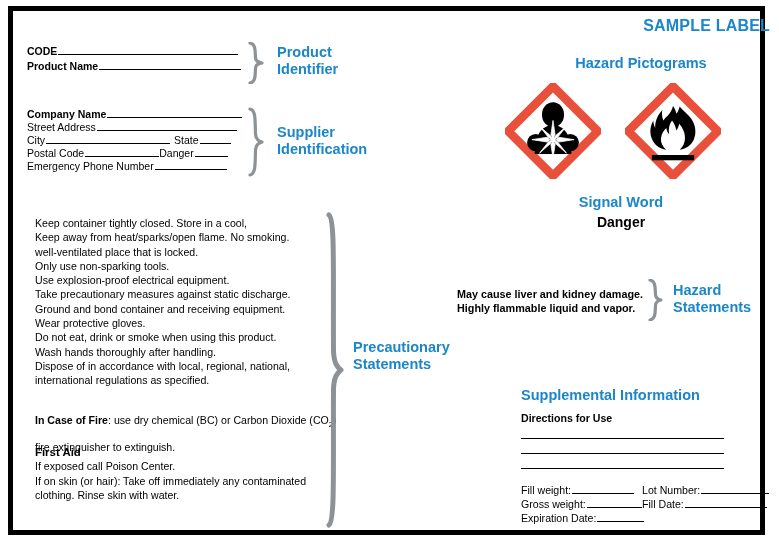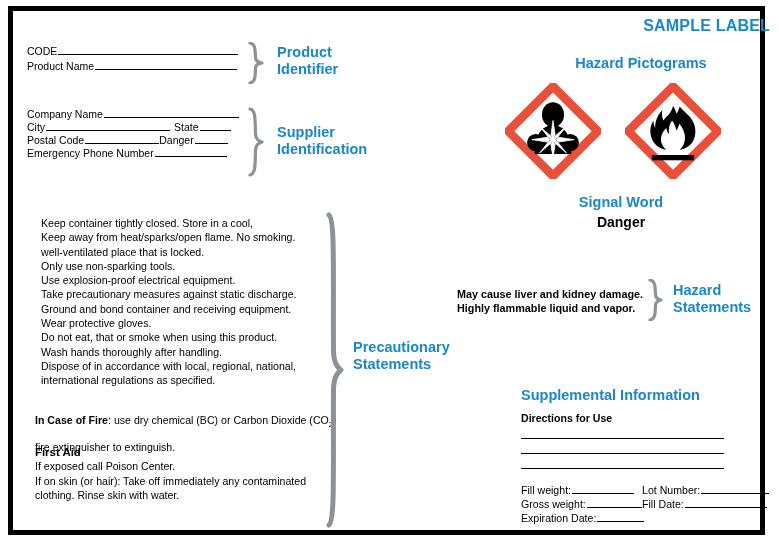--- a/index.html
+++ b/index.html
@@ -46,33 +46,33 @@
   }
 
   
   .field-row {
     font-size: 10.5px;
     color: #000;
     white-space: nowrap;
     line-height: 13px;
     height: 13px;
   }
-  .field-row .lbl { font-weight: normal; }
+  .field-row .lbl { font-weight: bold; }
   .field-row .lbl-reg { font-weight: normal; }
   .rule {
     display: inline-block;
     border-bottom: 1px solid #000;
     height: 9px;
     vertical-align: baseline;
     margin-left: 1px;
   }
 
   
   #precautionary-text {
-    left: 28px; top: 205px; width: 290px;
+    left: 22px; top: 205px; width: 290px;
     font-size: 10.6px;
     line-height: 14.3px;
     color: #000;
   }
   #precautionary-text .ln { white-space: nowrap; }
 
   #fire-block { left: 22px; top: 402px; width: 300px; font-size: 10.6px; line-height: 14.3px; color:#000; }
   #fire-block b { font-weight: bold; }
   #firstaid-block { left: 22px; top: 434px; width: 300px; font-size: 10.6px; line-height: 14.3px; color:#000; }
   #firstaid-title { font-weight: bold; font-size: 11.4px; }
@@ -123,20 +123,23 @@
       <path d="M3 1 C9 2, 8 9, 8.5 16 C9 20, 12 20.5, 15 21 C12 21.5, 9 22, 8.5 26 C8 33, 9 40, 3 41" fill="none" stroke="#8c9296" stroke-width="3.2" stroke-linecap="round" stroke-linejoin="round"></path>
     </svg>
   </div>
 
   <div class="abs blue-head" style="left:264px; top:33px;">Product
 Identifier</div>
 
   <div class="abs" style="left:14px; top:97px;">
     <div class="field-row">
       <span class="lbl">Company Name</span><span class="rule" style="width:135px;"></span>
+    </div>
+    <div class="field-row">
+      <span class="lbl-reg">Street Address</span><span class="rule" style="width:140px;"></span>
     </div>
     <div class="field-row">
       <span class="lbl-reg">City</span><span class="rule" style="width:124px;"></span><span class="lbl-reg" style="margin-left:4px;">State</span><span class="rule" style="width:31px;"></span>
     </div>
     <div class="field-row">
       <span class="lbl-reg">Postal Code</span><span class="rule" style="width:74px;"></span><span class="lbl-reg">Danger</span><span class="rule" style="width:33px;"></span>
     </div>
     <div class="field-row">
       <span class="lbl-reg">Emergency Phone Number</span><span class="rule" style="width:72px;"></span>
     </div>
@@ -153,21 +156,21 @@
 
   <div class="abs" id="precautionary-text">
     <div class="ln">Keep container tightly closed. Store in a cool,</div>
     <div class="ln">Keep away from heat/sparks/open flame. No smoking.</div>
     <div class="ln">well-ventilated place that is locked.</div>
     <div class="ln">Only use non-sparking tools.</div>
     <div class="ln">Use explosion-proof electrical equipment.</div>
     <div class="ln">Take precautionary measures against static discharge.</div>
     <div class="ln">Ground and bond container and receiving equipment.</div>
     <div class="ln">Wear protective gloves.</div>
-    <div class="ln">Do not eat, that or smoke when using this product.</div>
+    <div class="ln">Do not eat, drink or smoke when using this product.</div>
     <div class="ln">Wash hands thoroughly after handling.</div>
     <div class="ln">Dispose of in accordance with local, regional, national,</div>
     <div class="ln">international regulations as specified.</div>
   </div>
 
   <div class="abs" id="fire-block">
     <div style="white-space:nowrap;"><b>In Case of Fire</b><span>: use dry chemical (BC) or Carbon Dioxide (CO</span><sub style="font-size:7.5px;">2</sub><span>)</span></div>
     <div style="white-space:nowrap;margin-top:8px;">fire extinguisher to extinguish.</div>
   </div>
 

